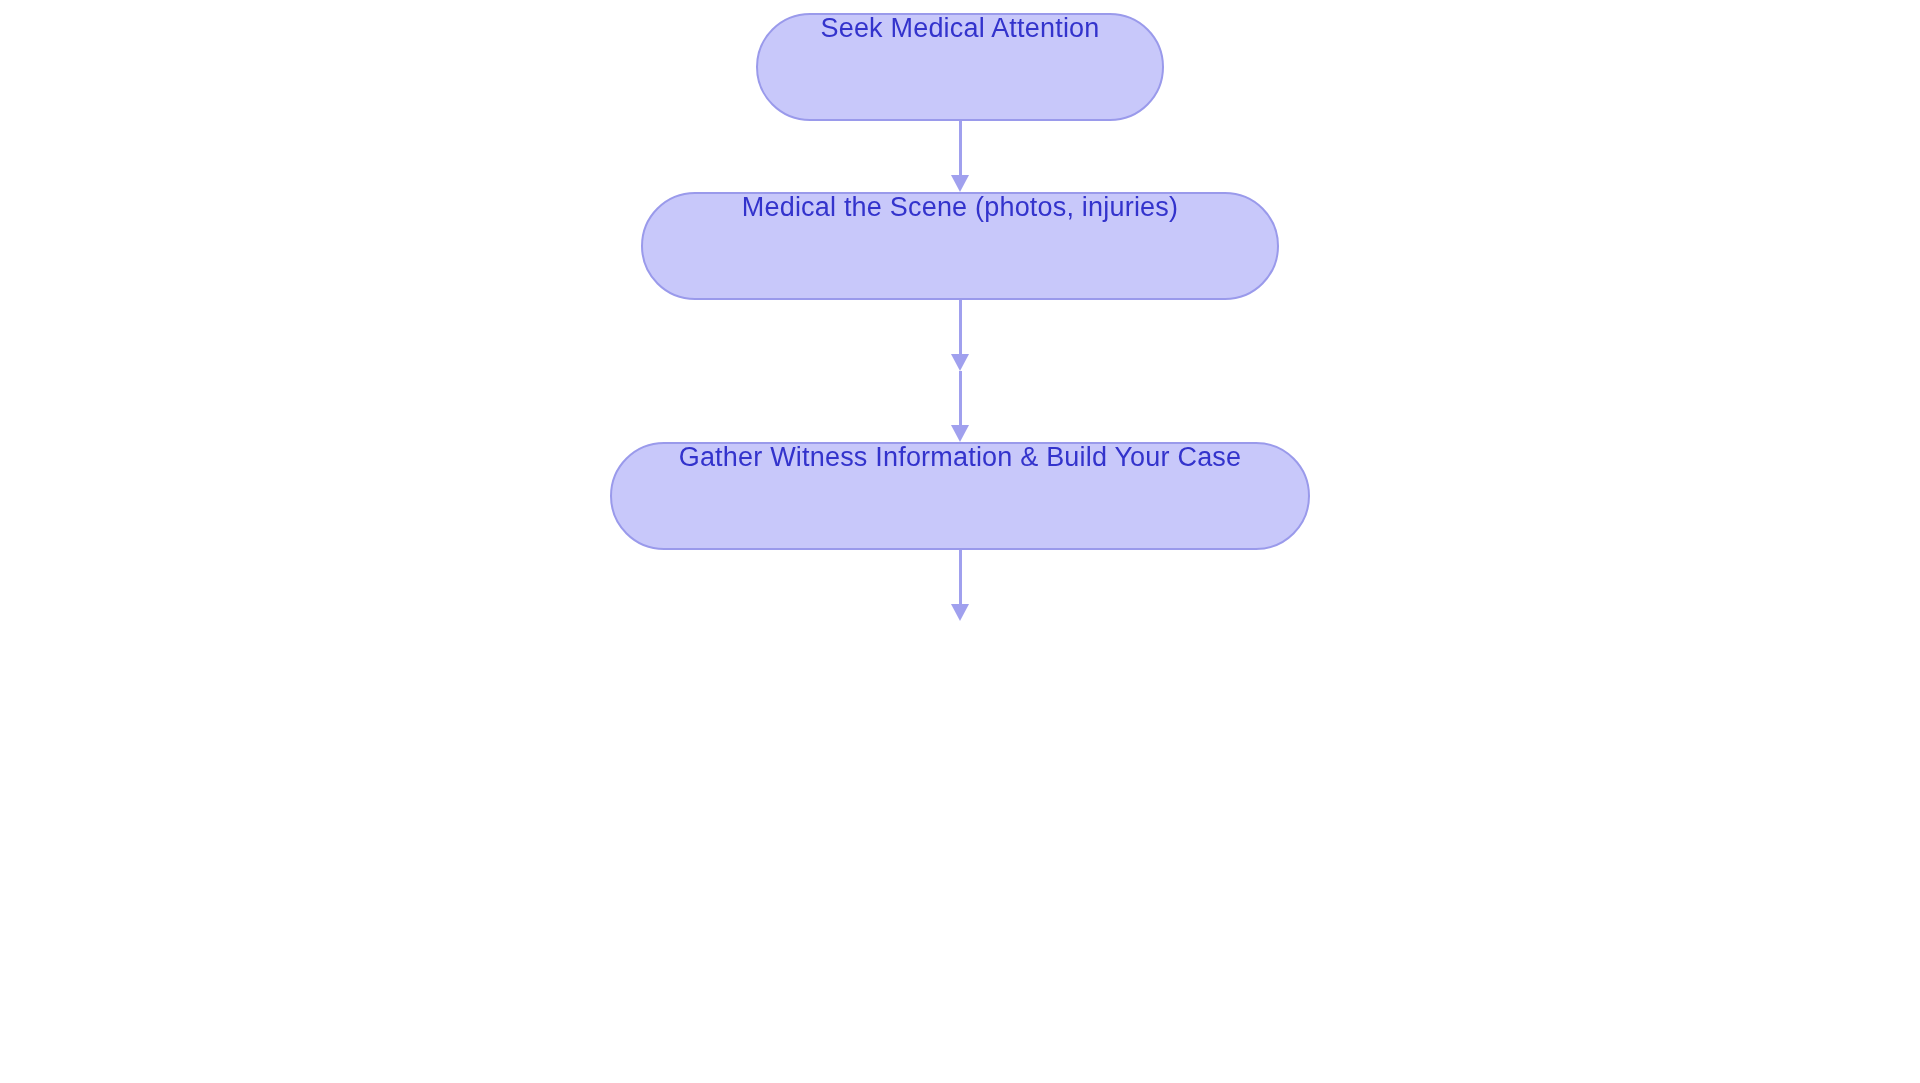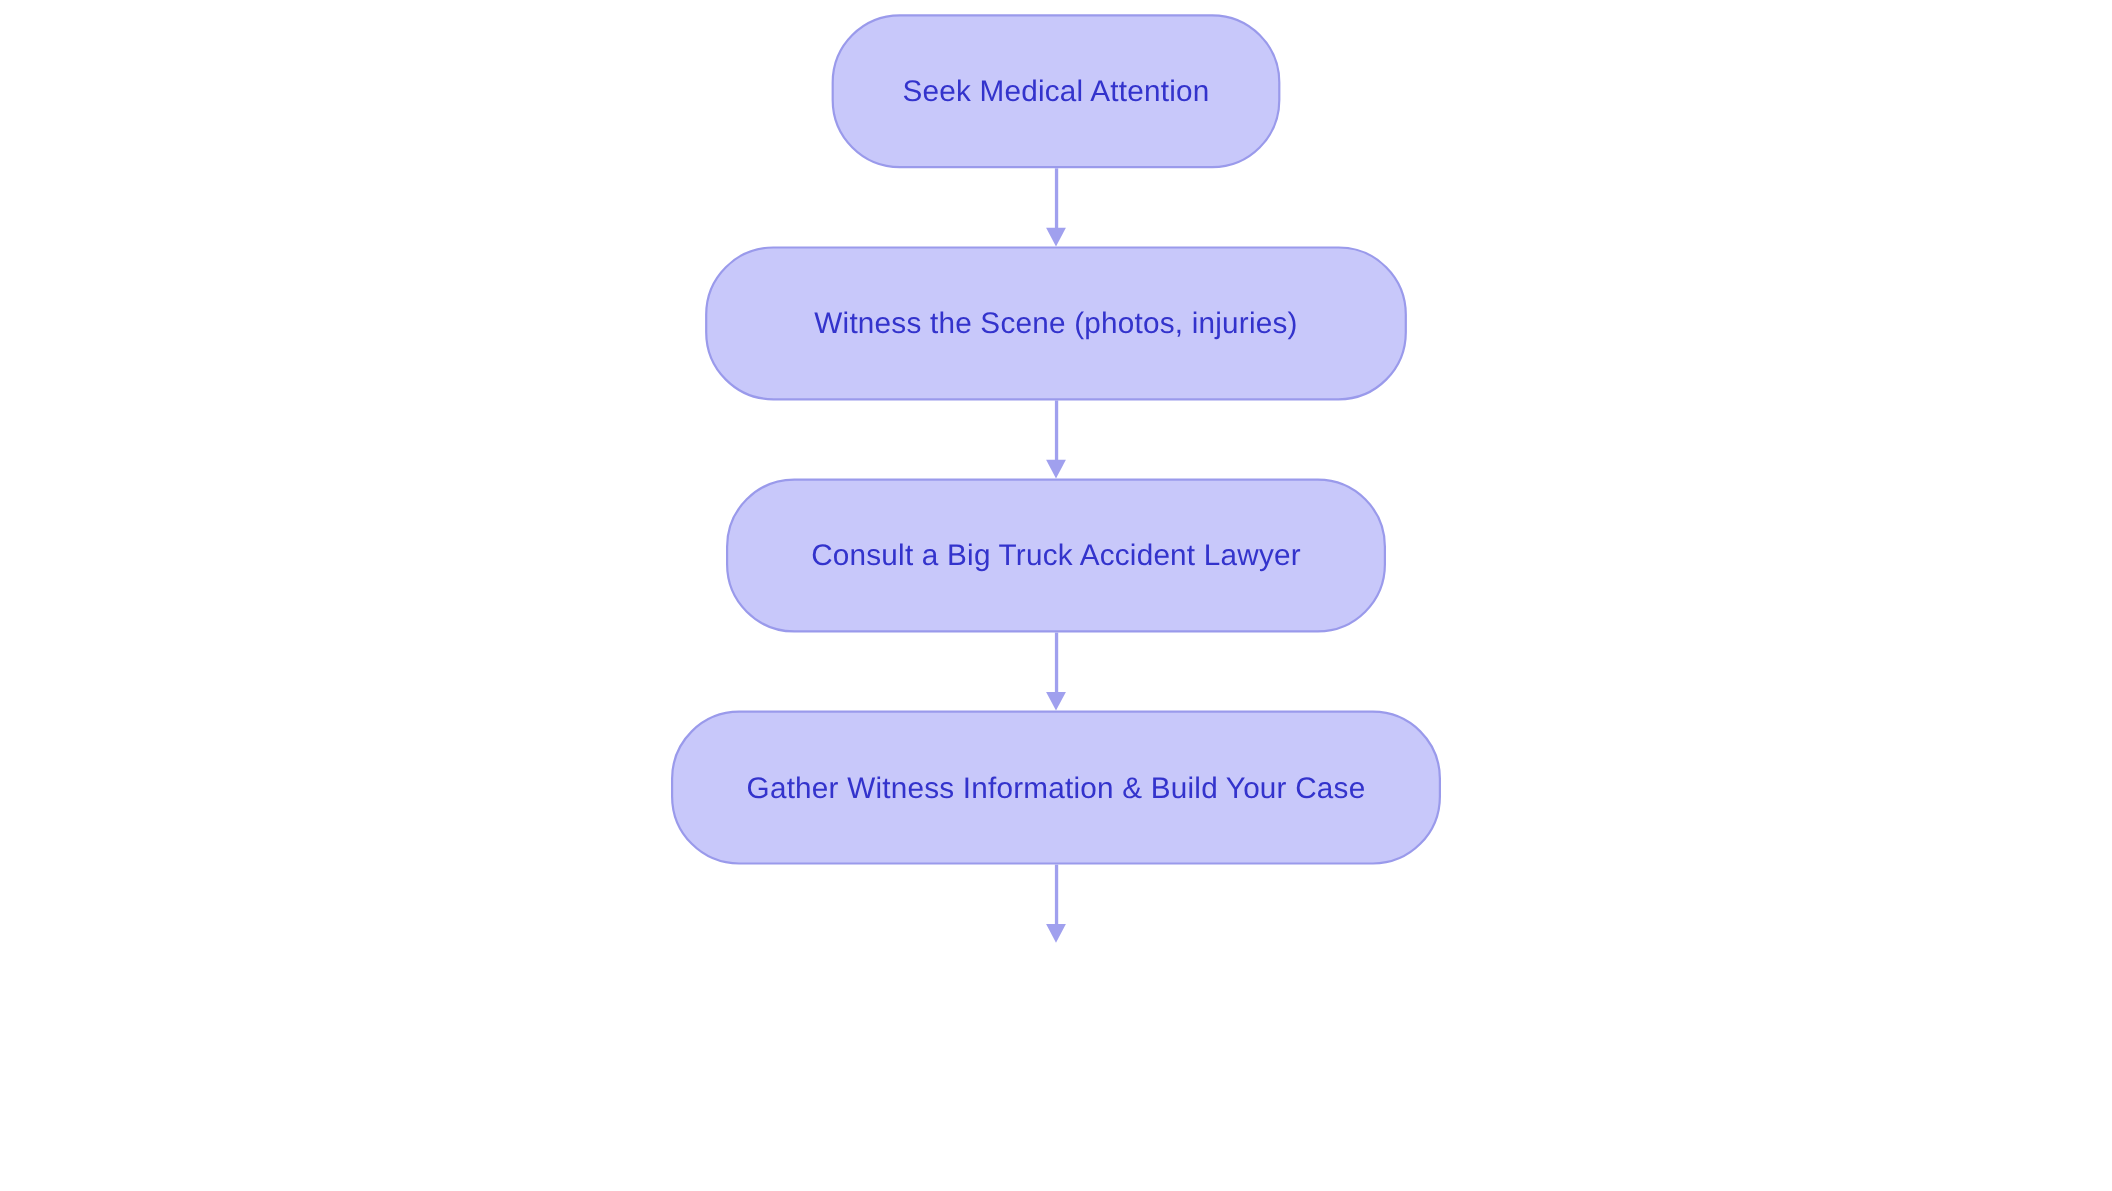--- a/index.html
+++ b/index.html
@@ -29,26 +29,26 @@
     width: 1920px;
     height: 1083px;
     display: flex;
     flex-direction: column;
     align-items: center;
     justify-content: flex-start;
   }
 
   .node {
     box-sizing: border-box;
-    height: 140px;
+    height: 108px;
     border: 2px solid #9a9aeb;
     background: #c8c8fa;
     border-radius: 62px;
     display: flex;
-    align-items: center;
+    align-items: flex-start;
     justify-content: center;
     padding: 0 46px;
     white-space: nowrap;
   }
 
   .node-label {
     color: #3333cc;
     font-size: 27px;
     font-weight: 400;
     letter-spacing: 0.2px;
@@ -99,31 +99,28 @@
     <div class="node n1">
       <span class="node-label">Seek Medical Attention</span>
     </div>
 
     <div class="connector">
       <div class="stem"></div>
       <div class="arrowhead"></div>
     </div>
 
     <div class="node n2">
-      <span class="node-label">Witness the Scene (photos, injuries)</span>
+      <span class="node-label">Medical the Scene (photos, injuries)</span>
     </div>
 
     <div class="connector">
       <div class="stem"></div>
       <div class="arrowhead"></div>
     </div>
 
-    <div class="node n3">
-      <span class="node-label">Consult a Big Truck Accident Lawyer</span>
-    </div>
 
     <div class="connector">
       <div class="stem"></div>
       <div class="arrowhead"></div>
     </div>
 
     <div class="node n4">
       <span class="node-label">Gather Witness Information &amp; Build Your Case</span>
     </div>
 

